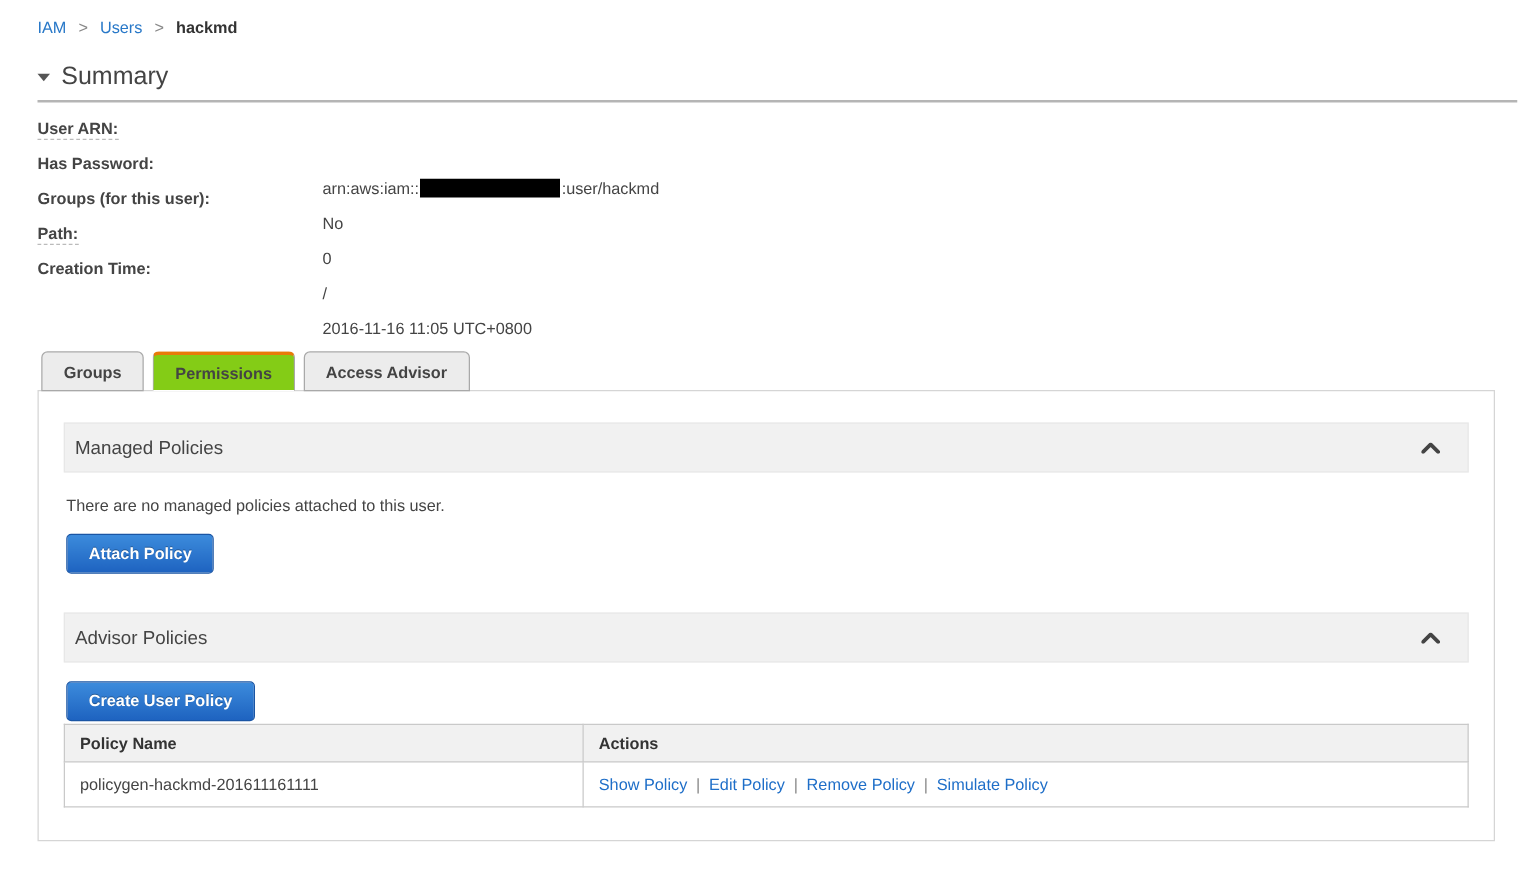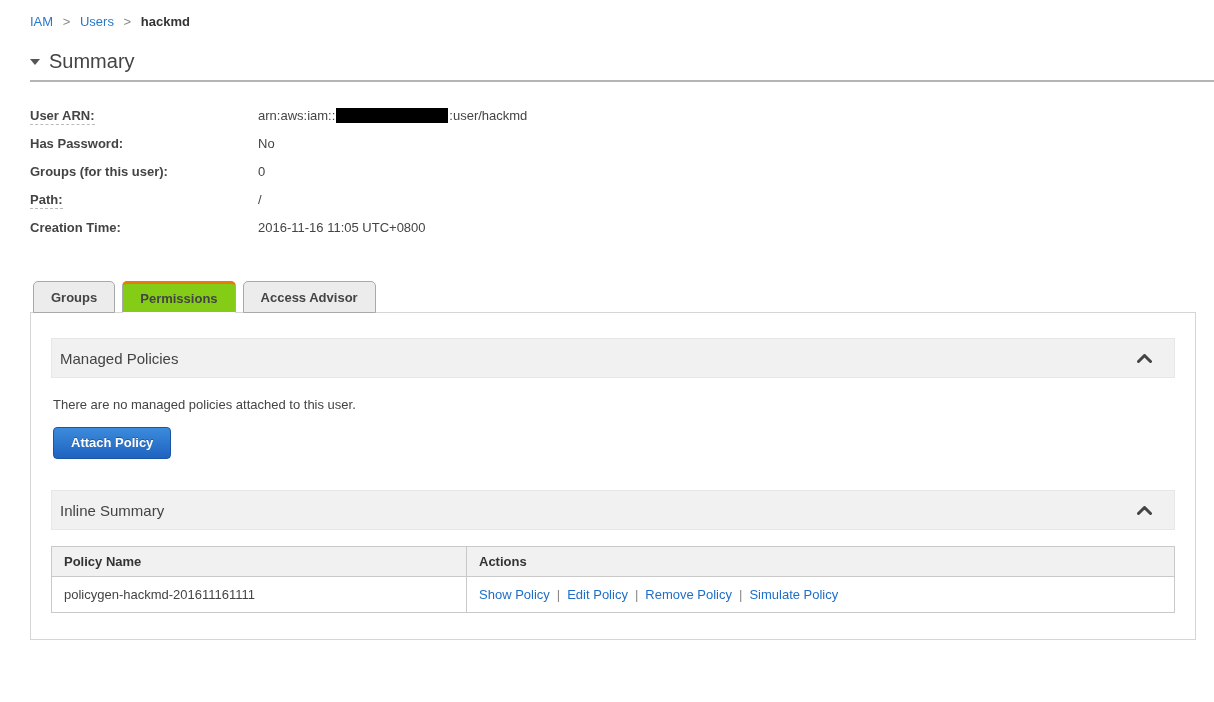--- a/index.html
+++ b/index.html
@@ -32,24 +32,24 @@
     border-right: 5px solid transparent;
     border-top: 6px solid #555;
   }
   .summary-rule {
     border: none; border-top: 2px solid #b5b5b5;
     margin: 7px 0 0 30px;
   }
 
   
   .fields { margin: 13px 0 0 30px; }
-  .field-row { display: flex; align-items: flex-end; height: 28px; }
+  .field-row { display: flex; align-items: flex-start; height: 28px; }
   .field-label { width: 228px; font-weight: bold; color: #444; }
   .field-label .tip { border-bottom: 1px dashed #bbb; padding-bottom: 1px; }
-  .field-value { color: #444; }
+  .field-value { color: #444; margin-top: 48px; }
   .redacted {
     display: inline-block; width: 112px; height: 15px;
     background: #000; vertical-align: text-bottom; margin: 0 1px;
   }
 
   
   .tabs {
     margin: 46px 0 0 33px;
     display: flex; gap: 7px;
     position: relative; z-index: 2;
@@ -103,21 +103,21 @@
     text-shadow: 0 -1px 0 rgba(0,0,0,0.3);
     cursor: pointer;
   }
 
   .section-gap { height: 31px; }
 
   
   .policy-table {
     width: 100%;
     border-collapse: collapse;
-    margin-top: 16px;
+    margin-top: 2px;
   }
   .policy-table th {
     background: #f1f1f1;
     border: 1px solid #c9c9c9;
     text-align: left;
     font-size: 13px; font-weight: bold; color: #333;
     padding: 7px 12px;
   }
   .policy-table td {
     border: 1px solid #c9c9c9;
@@ -186,27 +186,28 @@
         </svg>
     </span>
   </div>
   <div class="section-text">There are no managed policies attached to this user.</div>
   <button class="btn-primary">Attach Policy</button>
 
   <div class="section-gap"></div>
 
   
   <div class="section-header">
-    <span>Inline Summary</span>
+    <span>Advisor Policies</span>
     <span class="chevron-btn">
       <svg width="15" height="9" viewBox="0 0 15 9">
           <polyline points="1.5,7.5 7.5,1.5 13.5,7.5" fill="none" stroke="#444" stroke-width="3" stroke-linecap="round" stroke-linejoin="round"></polyline>
         </svg>
     </span>
   </div>
+  <button class="btn-primary">Create User Policy</button>
 
   
   <table class="policy-table">
     <thead>
       <tr>
         <th class="col-policy-name">Policy Name</th>
         <th>Actions</th>
       </tr>
     </thead>
     <tbody>

